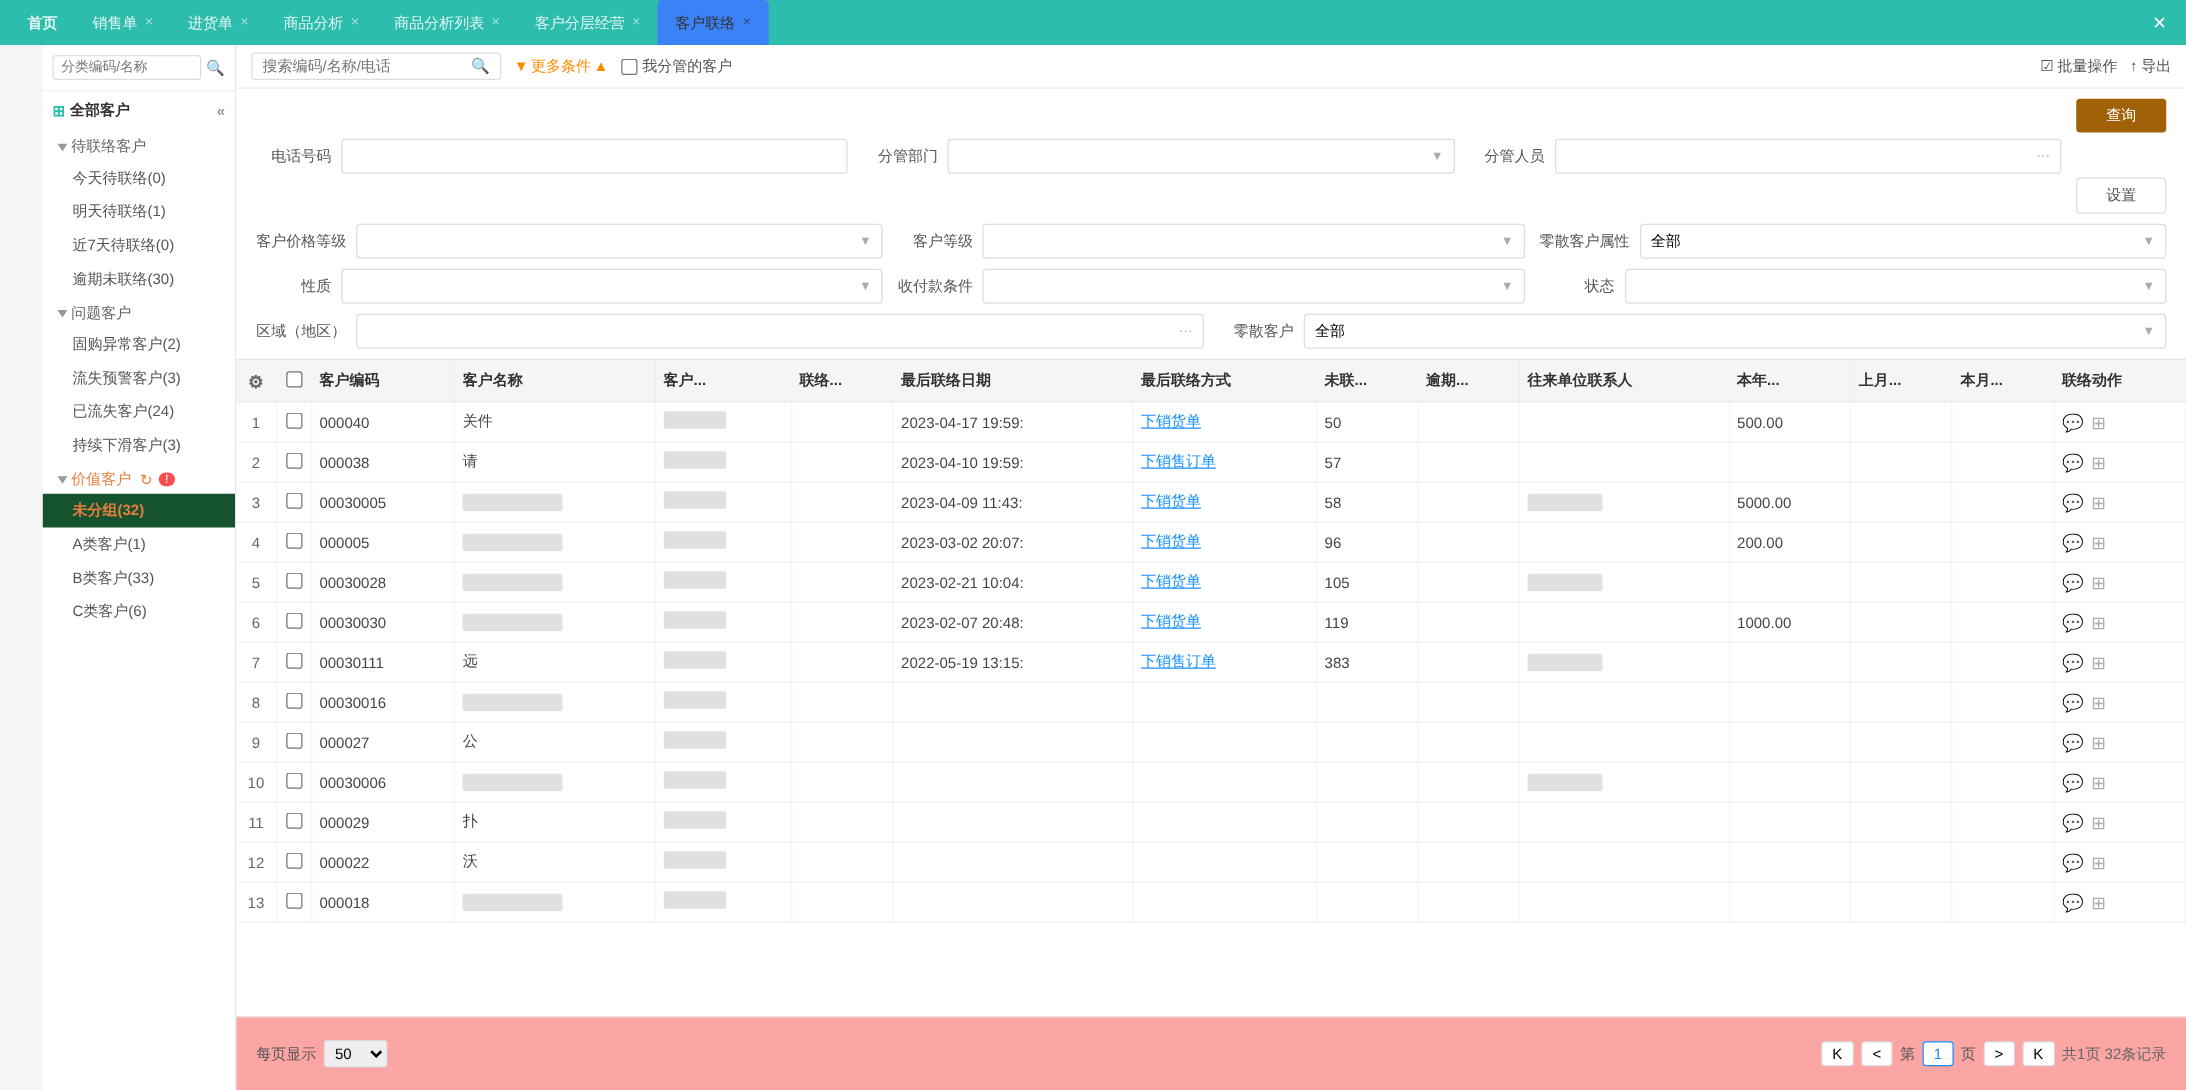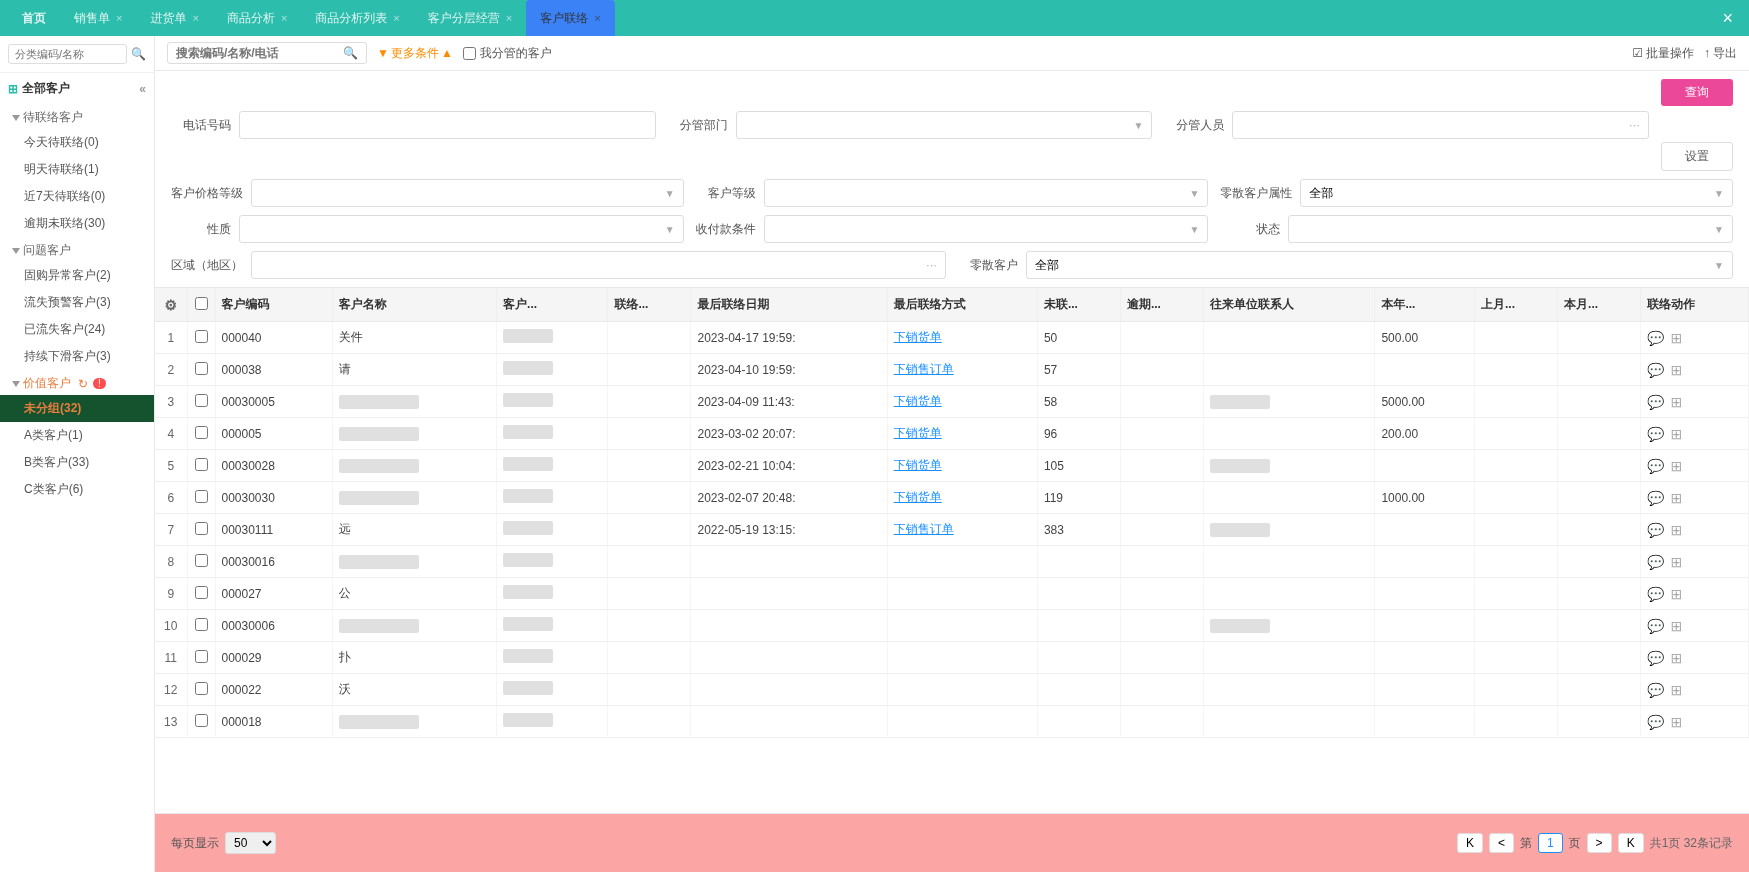--- a/index.html
+++ b/index.html
@@ -51,20 +51,21 @@
 
     
     .sidebar {
       width: 155px;
       background: #fff;
       border-right: 1px solid #e8e8e8;
       display: flex;
       flex-direction: column;
       overflow-y: auto;
       flex-shrink: 0;
+      margin-left: 34px;
     }
     .sidebar-search {
       display: flex;
       align-items: center;
       padding: 8px;
       border-bottom: 1px solid #f0f0f0;
       gap: 4px;
     }
     .sidebar-search input {
       border: 1px solid #ddd;
@@ -123,21 +124,20 @@
       border-radius: 3px;
       padding: 3px 8px;
       width: 200px;
       gap: 4px;
     }
     .filter-search input {
       border: none;
       outline: none;
       font-size: 12px;
       width: 100%;
-      font-weight: bold;
     }
     .more-conditions {
       color: #ff8c00;
       cursor: pointer;
       display: flex;
       align-items: center;
       gap: 2px;
     }
     .my-customers {
       display: flex;
@@ -199,21 +199,21 @@
       background: #fff;
       min-height: 28px;
     }
     .filter-input .chevron { color: #aaa; font-size: 10px; }
     .filter-btn-group {
       display: flex;
       flex-direction: column;
       gap: 4px;
     }
     .btn-query {
-      background: #ec4899;
+      background: #a16207;
       color: white;
       border: none;
       border-radius: 3px;
       padding: 5px 24px;
       cursor: pointer;
       font-size: 12px;
     }
     .btn-reset {
       background: #fff;
       color: #555;

